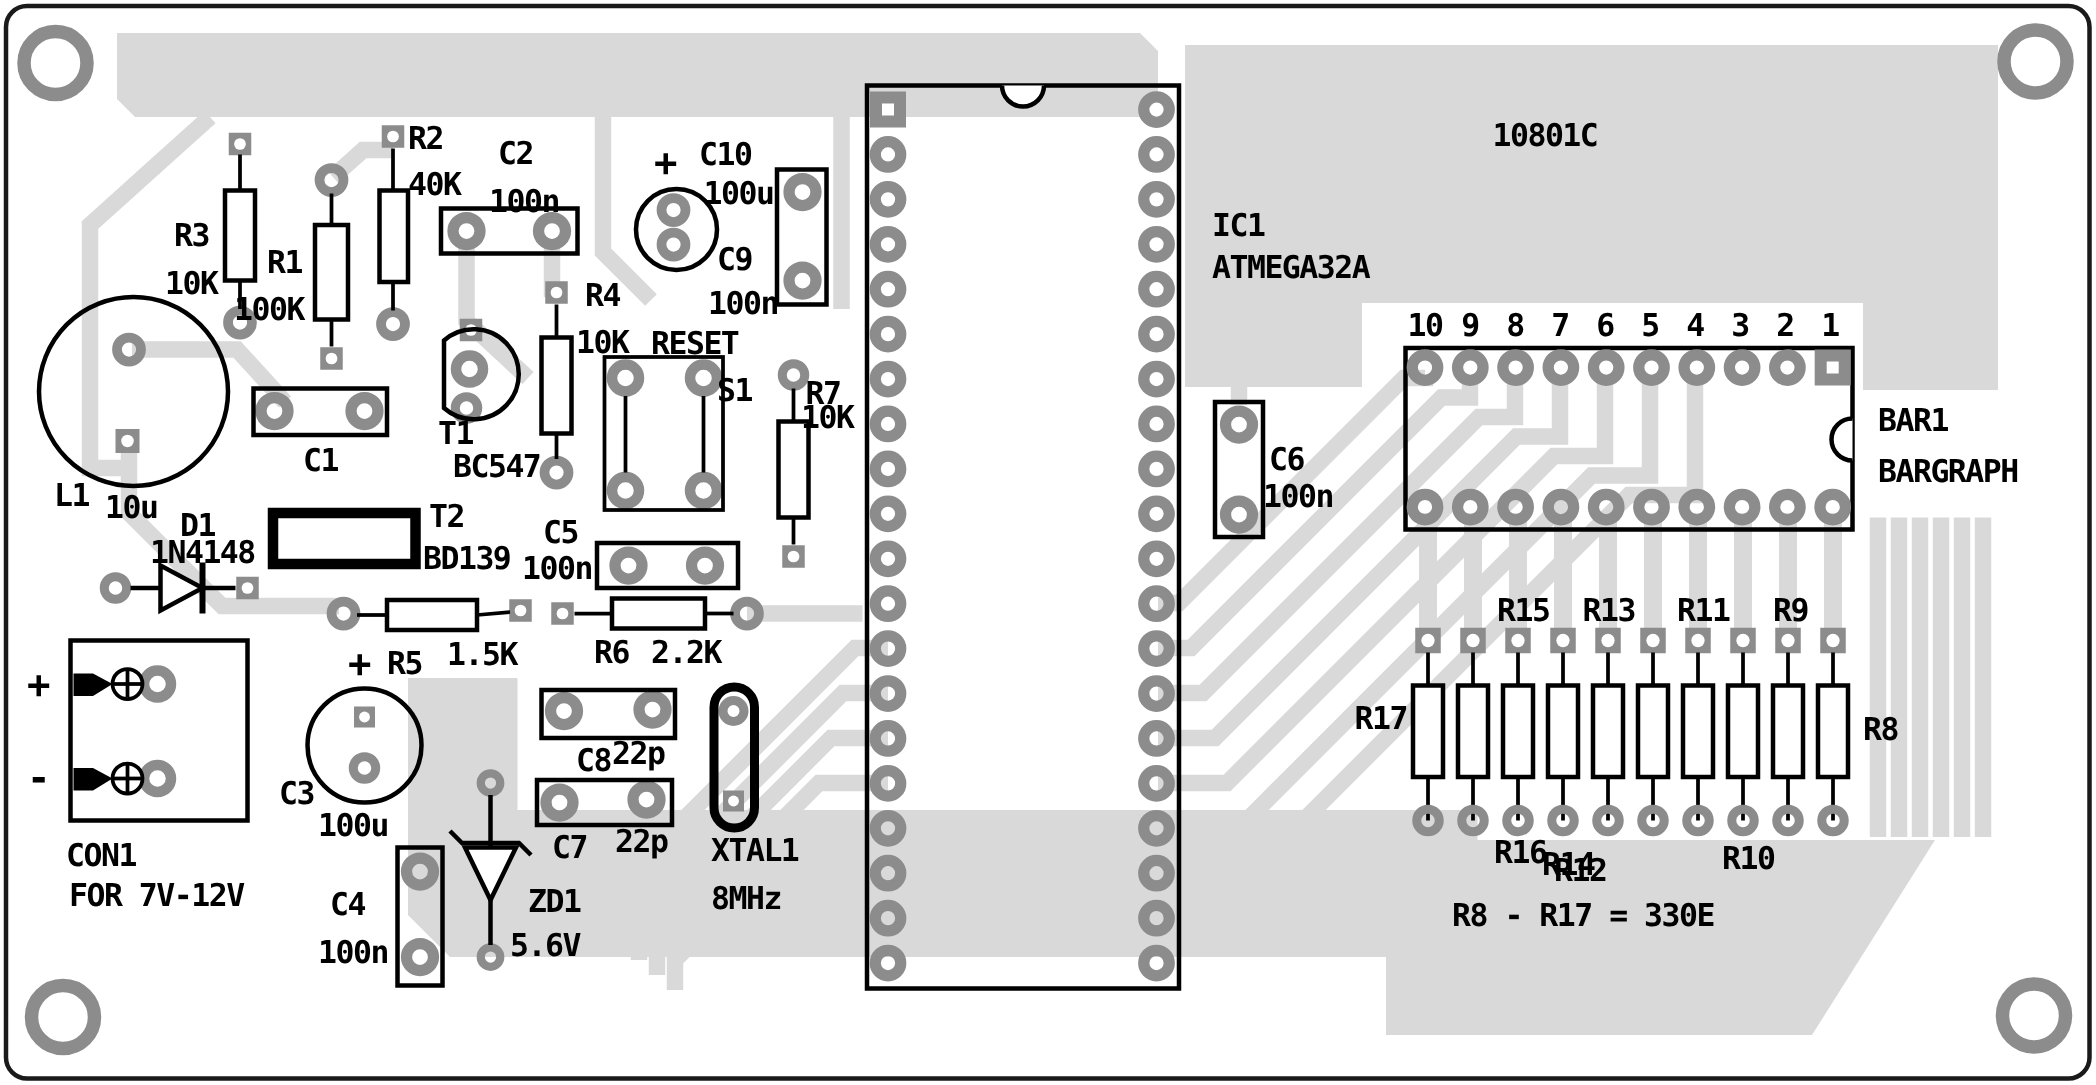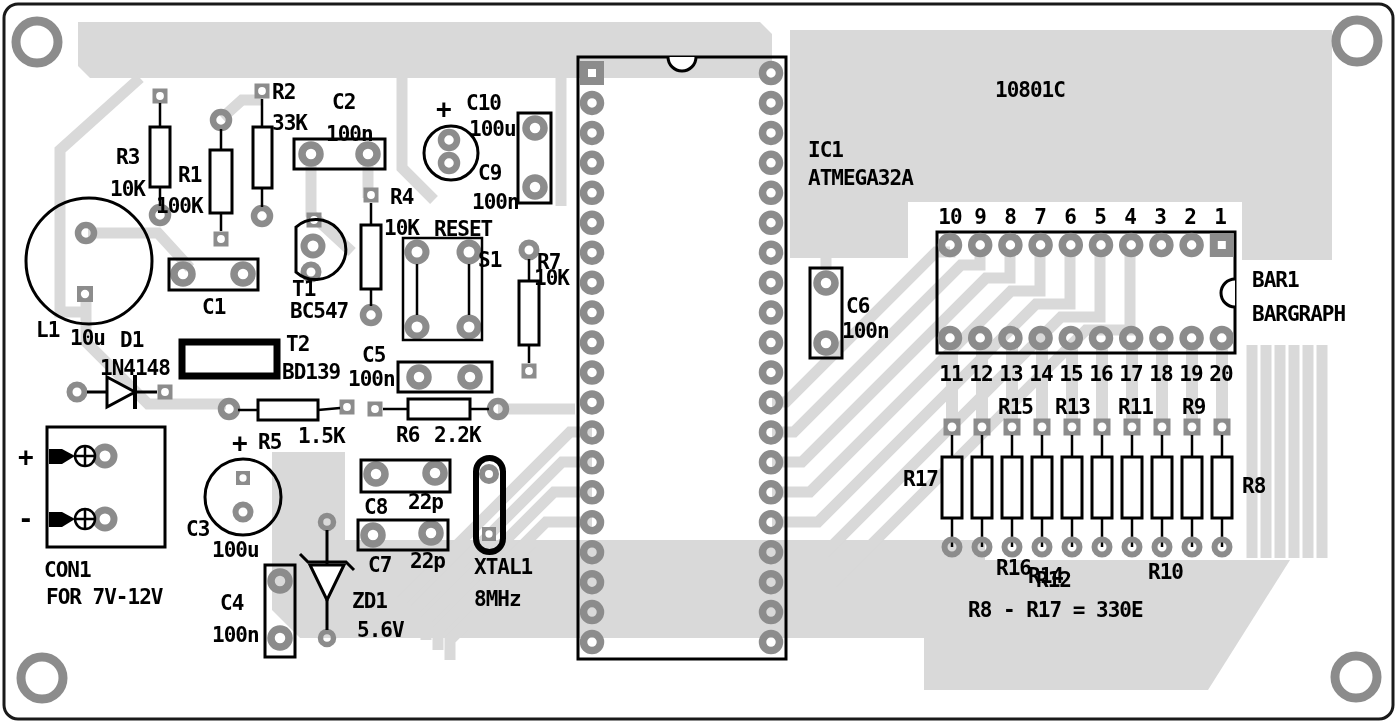--- a/index.html
+++ b/index.html
@@ -384,61 +384,61 @@
         <line x1="1222" y1="518" x2="1222" y2="547" stroke="#000" stroke-width="2.5"></line>
         <circle cx="1222" cy="547" r="7.5" fill="none" stroke="#8c8c8c" stroke-width="6"></circle>
       </g>
 </svg>
 
 <div class="lbl" style="left:116px;top:147px">R3</div>
 <div class="lbl" style="left:110px;top:179px">10K</div>
 <div class="lbl" style="left:178px;top:165px">R1</div>
 <div class="lbl" style="left:156px;top:196px">100K</div>
 <div class="lbl" style="left:272px;top:82px">R2</div>
-<div class="lbl" style="left:272px;top:113px">33K</div>
+<div class="lbl" style="left:272px;top:113px">40K</div>
 <div class="lbl" style="left:332px;top:92px">C2</div>
 <div class="lbl" style="left:326px;top:124px">100n</div>
 <div class="lbl big" style="left:436px;top:96px">+</div>
 <div class="lbl" style="left:466px;top:93px">C10</div>
 <div class="lbl" style="left:469px;top:119px">100u</div>
 <div class="lbl" style="left:478px;top:163px">C9</div>
 <div class="lbl" style="left:472px;top:192px">100n</div>
 <div class="lbl" style="left:390px;top:187px">R4</div>
 <div class="lbl" style="left:384px;top:218px">10K</div>
 <div class="lbl" style="left:434px;top:219px">RESET</div>
 <div class="lbl" style="left:478px;top:250px">S1</div>
 <div class="lbl" style="left:537px;top:252px">R7</div>
 <div class="lbl" style="left:534px;top:268px">10K</div>
 <div class="lbl" style="left:292px;top:279px">T1</div>
-<div class="lbl" style="left:290px;top:301px">BC547</div>
+<div class="lbl" style="left:302px;top:301px">BC547</div>
 <div class="lbl" style="left:202px;top:297px">C1</div>
 <div class="lbl" style="left:36px;top:320px">L1</div>
 <div class="lbl" style="left:70px;top:328px">10u</div>
-<div class="lbl" style="left:120px;top:330px">D1</div>
+<div class="lbl" style="left:120px;top:340px">D1</div>
 <div class="lbl" style="left:100px;top:358px">1N4148</div>
 <div class="lbl" style="left:286px;top:334px">T2</div>
 <div class="lbl" style="left:282px;top:362px">BD139</div>
 <div class="lbl" style="left:258px;top:432px">R5</div>
 <div class="lbl" style="left:298px;top:426px">1.5K</div>
 <div class="lbl" style="left:362px;top:345px">C5</div>
 <div class="lbl" style="left:348px;top:369px">100n</div>
 <div class="lbl" style="left:396px;top:425px">R6</div>
 <div class="lbl" style="left:434px;top:425px">2.2K</div>
 <div class="lbl big" style="left:18px;top:444px">+</div>
 <div class="lbl big" style="left:18px;top:506px">-</div>
 <div class="lbl" style="left:44px;top:560px">CON1</div>
 <div class="lbl" style="left:46px;top:587px">FOR 7V-12V</div>
 <div class="lbl big" style="left:232px;top:430px">+</div>
 <div class="lbl" style="left:186px;top:519px">C3</div>
 <div class="lbl" style="left:212px;top:540px">100u</div>
 <div class="lbl" style="left:220px;top:593px">C4</div>
 <div class="lbl" style="left:212px;top:625px">100n</div>
 <div class="lbl" style="left:352px;top:591px">ZD1</div>
-<div class="lbl" style="left:357px;top:620px">5.6V</div>
-<div class="lbl" style="left:364px;top:497px">C8</div>
+<div class="lbl" style="left:340px;top:620px">5.6V</div>
+<div class="lbl" style="left:384px;top:497px">C8</div>
 <div class="lbl" style="left:408px;top:492px">22p</div>
 <div class="lbl" style="left:368px;top:555px">C7</div>
 <div class="lbl" style="left:410px;top:551px">22p</div>
 <div class="lbl" style="left:474px;top:557px">XTAL1</div>
 <div class="lbl" style="left:474px;top:589px">8MHz</div>
 <div class="lbl" style="left:808px;top:140px">IC1</div>
 <div class="lbl" style="left:808px;top:168px">ATMEGA32A</div>
 <div class="lbl" style="left:995px;top:80px">10801C</div>
 <div class="lbl" style="left:846px;top:296px">C6</div>
 <div class="lbl" style="left:842px;top:321px">100n</div>
@@ -450,32 +450,20 @@
   <span>9</span>
   <span>8</span>
   <span>7</span>
   <span>6</span>
   <span>5</span>
   <span>4</span>
   <span>3</span>
   <span>2</span>
   <span>1</span>
 </div>
-<div class="pinrow" style="left:936px;top:362px">
-  <span>11</span>
-  <span>12</span>
-  <span>13</span>
-  <span>14</span>
-  <span>15</span>
-  <span>16</span>
-  <span>17</span>
-  <span>18</span>
-  <span>19</span>
-  <span>20</span>
-</div>
 
 <div class="lbl" style="left:998px;top:397px">R15</div>
 <div class="lbl" style="left:1055px;top:397px">R13</div>
 <div class="lbl" style="left:1118px;top:397px">R11</div>
 <div class="lbl" style="left:1182px;top:397px">R9</div>
 <div class="lbl" style="left:903px;top:469px">R17</div>
 <div class="lbl" style="left:1242px;top:476px">R8</div>
 <div class="lbl" style="left:996px;top:558px">R16</div>
 <div class="lbl" style="left:1028px;top:566px">R14</div>
 <div class="lbl" style="left:1036px;top:570px">R12</div>

